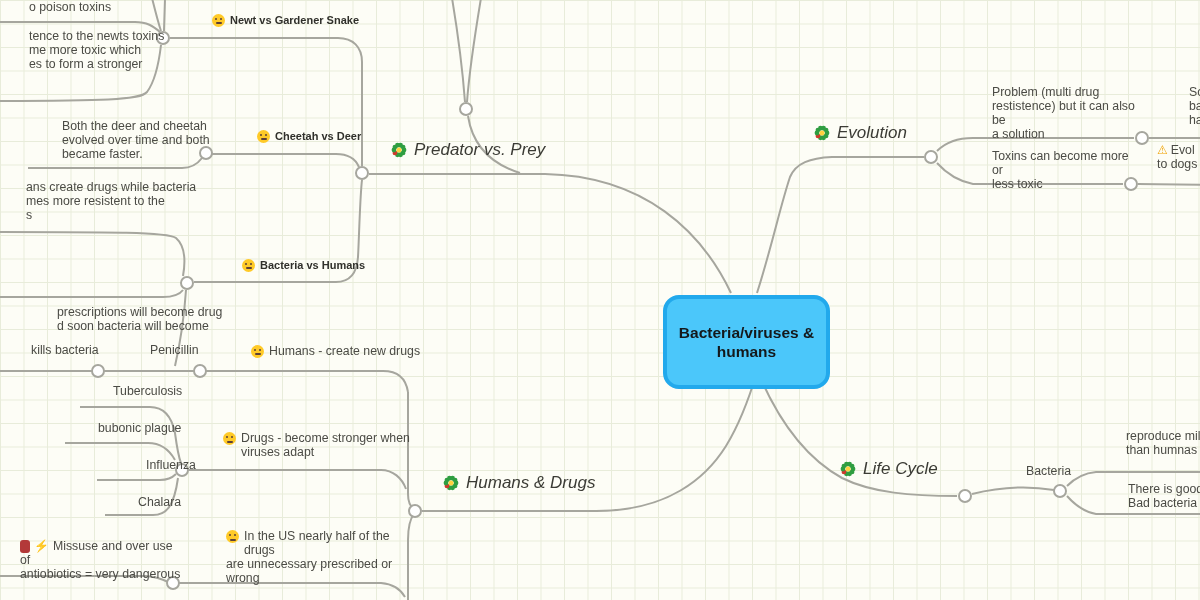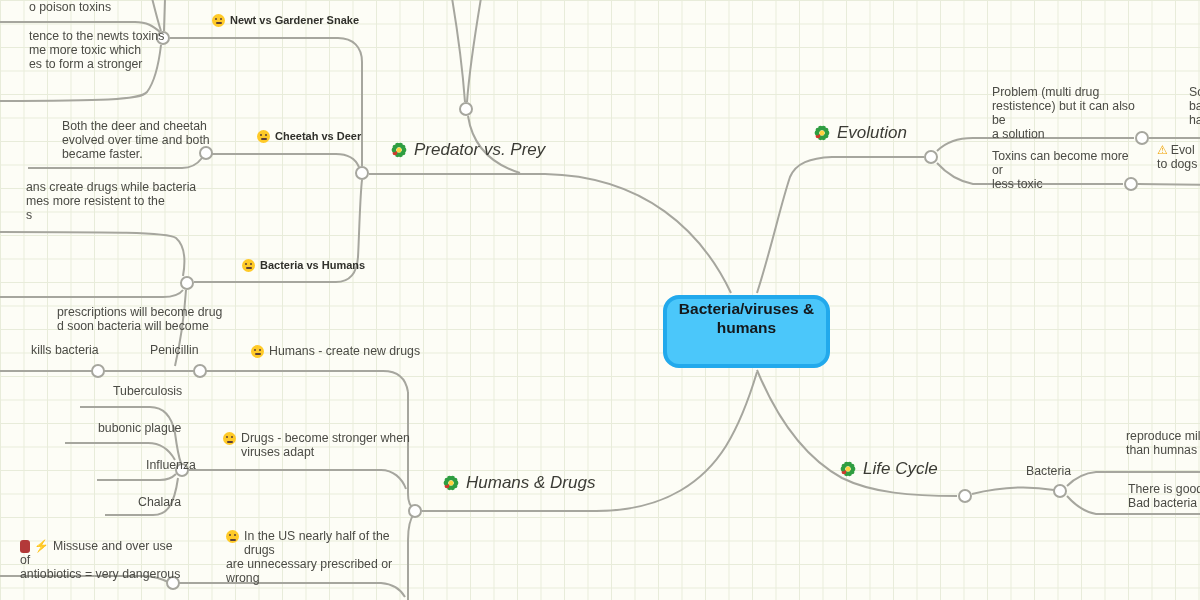--- a/index.html
+++ b/index.html
@@ -26,23 +26,23 @@
   .face::before{content:"";position:absolute;left:3px;top:4px;width:2px;height:2px;border-radius:50%;
         background:#5d4037;box-shadow:5px 0 0 #5d4037;}
   .face::after{content:"";position:absolute;left:3.5px;top:8.5px;width:6px;height:2px;border-radius:2px;
         background:#5d4037;}
   .face.fl{float:left;margin:1px 5px 1px 0;}
   .bolt{color:#f2b100;font-size:12px;}
   .warn{color:#f0a202;font-size:12px;float:left;margin-right:3px;}
   .blob{float:left;width:10px;height:13px;background:#b33939;border-radius:3px;margin:1px 4px 0 0;}
   .flower{flex:0 0 16px;}
   #root-node{
-    position:absolute;left:663px;top:295px;width:167px;height:73px;
+    position:absolute;left:663px;top:295px;width:167px;height:94px;
     background:#4bc7fa;border:4px solid #22a9ec;border-radius:16px;
-    box-sizing:border-box;display:flex;align-items:flex-start;justify-content:center;
+    box-sizing:border-box;display:flex;align-items:center;justify-content:center;
     text-align:center;font-weight:bold;font-size:15.5px;line-height:19px;color:#14181b;
   }
 </style>
 </head>
 <body>
 
 <div id="canvas">
 
   <svg id="wires" viewBox="0 0 1200 600">
 

